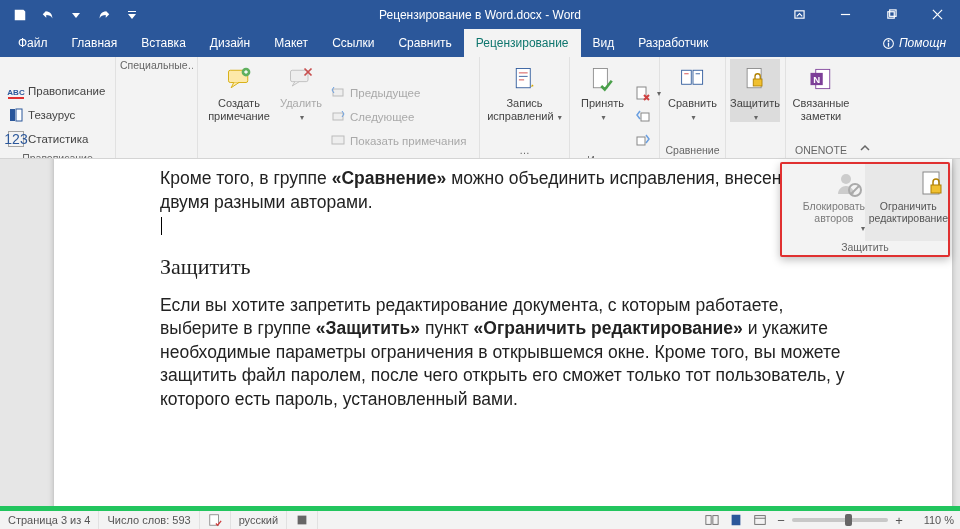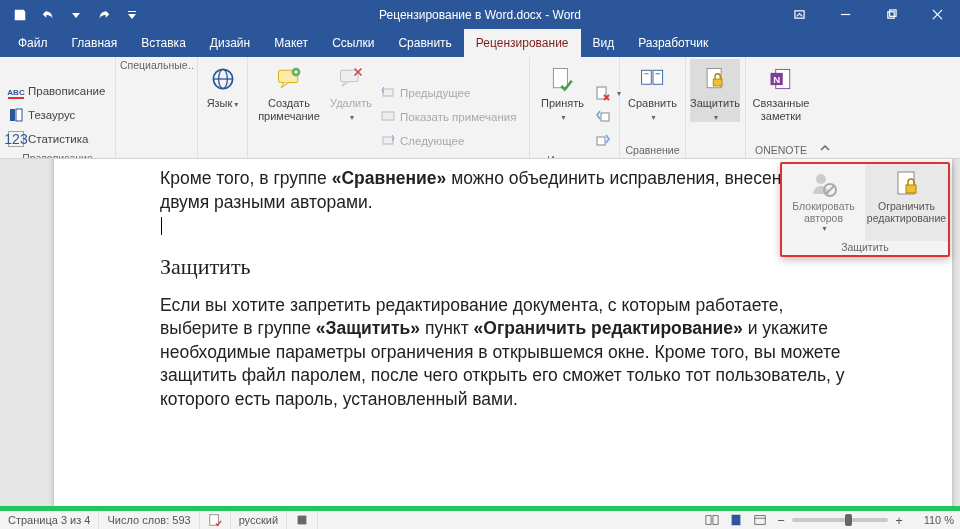--- a/index.html
+++ b/index.html
@@ -12,21 +12,21 @@
   .qa-btn svg { width: 14px; height: 14px; fill: #fff; }
   .qa-btn.tight svg { width: 10px; height: 10px; }
   .title-text { position: absolute; left: 50%; transform: translateX(-50%); font-size: 12px; color: #fff; white-space: nowrap; }
   .win-controls { margin-left: auto; display: flex; }
   .win-btn { width: 46px; height: 29px; display: flex; align-items: center; justify-content: center; cursor: pointer; }
   .win-btn svg { width: 11px; height: 11px; stroke: #fff; fill: none; stroke-width: 1.3; }
 
   
   .menubar { height: 28px; background: #2b579a; display: flex; align-items: stretch; padding-left: 6px; color: #fff; }
   .menu-tab { padding: 0 12px; display: flex; align-items: center; font-size: 12px; cursor: pointer; white-space: nowrap; }
-  .menu-tab.active { background: #f3f3f3; color: #7f1d1d; }
+  .menu-tab.active { background: #f3f3f3; color: #0f766e; }
   .menu-help { margin-left: auto; padding: 0 14px; display: flex; align-items: center; gap: 4px; font-style: italic; }
 
   
   .ribbon { height: 102px; background: #f3f3f3; border-bottom: 1px solid #d4d4d4; display: flex; align-items: stretch; }
   .rib-group { border-right: 1px solid #e1e1e1; display: flex; flex-direction: column; position: relative; padding: 2px 4px 0 4px; }
   .rib-group-body { flex: 1; display: flex; align-items: flex-start; }
   .rib-group-label { text-align: center; font-size: 10.5px; color: #666; padding-bottom: 2px; white-space: nowrap; overflow: hidden; }
   .rib-col { display: flex; flex-direction: column; gap: 2px; padding: 2px 2px; margin-top: 19px; }
   .rib-small { height: 22px; display: flex; align-items: center; gap: 4px; font-size: 11.5px; color: #444; padding: 0 2px; white-space: nowrap; }
   .rib-small.dis { color: #a9a9a9; }
@@ -45,21 +45,21 @@
   .page { position: absolute; left: 54px; right: 8px; top: -6px; bottom: -40px; background: #fff; box-shadow: 0 2px 6px rgba(0,0,0,.25); padding: 14px 88px 0 106px; }
   .body-text { font-size: 17.5px; color: #222; line-height: 1.35; }
   .body-text .para { margin-bottom: 14px; }
   .body-text b { font-weight: 700; }
   .h2 { font-size: 22px; color: #1f1f1f; font-family: Georgia, "Times New Roman", serif; margin: 8px 0 12px 0; }
   .cursor-mark { display:inline-block; width:1px; height:18px; background:#000; vertical-align:text-bottom; margin-left:1px; }
 
   
   .protect-pop { position: absolute; top: 162px; right: 10px; width: 170px; height: 95px; background: #f3f3f3; border: 2px solid #e03030; border-radius: 2px; box-shadow: 0 3px 8px rgba(0,0,0,.25); display: flex; flex-direction: column; z-index: 50; }
   .protect-body { flex: 1; display: flex; }
-  .protect-btn { flex: 1; display: flex; flex-direction: column; align-items: center; justify-content: flex-start; padding-top: 4px; font-size: 10.5px; color: #7a7a7a; text-align: center; line-height:1.15; }
+  .protect-btn { flex: 1; display: flex; flex-direction: column; align-items: flex-end; justify-content: flex-start; padding-top: 4px; font-size: 10.5px; color: #7a7a7a; text-align: center; line-height:1.15; }
   .protect-btn .big-ico { width: 32px; height: 32px; display:flex; align-items:center; justify-content:center; }
   .protect-btn.hl { background: #e8e8e8; color:#555; }
   .protect-foot { text-align: center; font-size: 10.5px; color: #666; padding-bottom: 2px; }
 
   
   .statusbar { position: absolute; bottom: 0; left: 0; right: 0; height: 23px; background: #f3f3f3; border-top: 5px solid #22c55e; display: flex; align-items: center; font-size: 11px; color: #555; }
   .sb-seg { padding: 0 8px; border-right: 1px solid #e1e1e1; height: 100%; display: flex; align-items: center; gap: 4px; }
   .sb-right { margin-left: auto; display: flex; align-items: center; gap: 4px; padding-right: 6px; }
   .sb-ico { width: 20px; height: 20px; display:flex; align-items:center; justify-content:center; cursor:pointer; }
   .sb-ico svg { width:14px; height:14px; fill:#666; }
@@ -134,20 +134,28 @@
   <div class="menu-tab">Файл</div>
   <div class="menu-tab">Главная</div>
   <div class="menu-tab">Вставка</div>
   <div class="menu-tab">Дизайн</div>
   <div class="menu-tab">Макет</div>
   <div class="menu-tab">Ссылки</div>
   <div class="menu-tab">Сравнить</div>
   <div class="menu-tab active">Рецензирование</div>
   <div class="menu-tab">Вид</div>
   <div class="menu-tab">Разработчик</div>
+  <div class="menu-help">
+    <svg width="13" height="13" viewBox="0 0 16 16">
+        <circle cx="8" cy="8" r="6" fill="none" stroke="#fff" stroke-width="1.3"></circle>
+        <circle cx="8" cy="5" r="1.2" fill="#fff"></circle>
+        <rect x="7.2" y="7" width="1.6" height="5" fill="#fff"></rect>
+      </svg>
+    <span>Помощн</span>
+  </div>
 </div>
 
 <div class="ribbon">
 
   <div class="rib-group" style="width:116px">
     <div class="rib-group-body">
       <div class="rib-col">
         <div class="rib-small">
           <div class="ico ico-abc">ABC</div>
           <span>Правописание</span>
@@ -165,35 +173,20 @@
         </div>
       </div>
     </div>
     <div class="rib-group-label">Правописание</div>
   </div>
 
   <div class="rib-group" style="width:82px">
     <div class="rib-group-label">Специальные…</div>
   </div>
 
-  <div class="rib-group" style="width:50px">
-    <div class="rib-group-body">
-      <div class="rib-big narrow">
-        <div class="big-ico">
-          <svg viewBox="0 0 32 32">
-              <circle cx="16" cy="16" r="11" fill="none" stroke="#2b579a" stroke-width="2"></circle>
-              <ellipse cx="16" cy="16" rx="5" ry="11" fill="none" stroke="#2b579a" stroke-width="1.5"></ellipse>
-              <line x1="5" y1="16" x2="27" y2="16" stroke="#2b579a" stroke-width="1.5"></line>
-            </svg>
-        </div>
-        <div class="lbl"><span>Язык</span><span class="dd-caret">▾</span></div>
-      </div>
-    </div>
-    <div class="rib-group-label"> </div>
-  </div>
 
   <div class="rib-group" style="width:282px">
     <div class="rib-group-body">
       <div class="rib-big" style="width:74px">
         <div class="big-ico">
           <svg viewBox="0 0 32 32">
               <rect x="4" y="6" width="22" height="14" rx="2" fill="#fde9a9" stroke="#d4a800"></rect>
               <path d="M10 20l-3 6 9-6" fill="#fde9a9" stroke="#d4a800"></path>
               <circle cx="24" cy="8" r="5" fill="#5fb05f"></circle>
               <path d="M22 8h4M24 6v4" stroke="#fff" stroke-width="1.5"></path>
@@ -216,35 +209,53 @@
       <div class="rib-col" style="padding-top:4px">
         <div class="rib-small dis">
           <svg viewBox="0 0 16 16">
               <rect x="3" y="4" width="10" height="7" fill="#eee" stroke="#bbb"></rect>
               <path d="M4 2l-2 3 2 3" fill="none" stroke="#6a9fe0"></path>
             </svg>
           <span>Предыдущее</span>
         </div>
         <div class="rib-small dis">
           <svg viewBox="0 0 16 16">
-              <rect x="2" y="3" width="12" height="8" fill="#eee" stroke="#bbb"></rect>
-            </svg>
-          <span>Показать примечания</span>
+              <rect x="3" y="4" width="10" height="7" fill="#eee" stroke="#bbb"></rect>
+              <path d="M12 2l2 3-2 3" fill="none" stroke="#6a9fe0"></path>
+            </svg>
+          <span>Следующее</span>
         </div>
         <div class="rib-small dis">
           <svg viewBox="0 0 16 16">
-              <rect x="3" y="4" width="10" height="7" fill="#eee" stroke="#bbb"></rect>
-              <path d="M12 2l2 3-2 3" fill="none" stroke="#6a9fe0"></path>
-            </svg>
-          <span>Следующее</span>
-        </div>
-      </div>
-    </div>
-  </div>
-
+              <rect x="2" y="3" width="12" height="8" fill="#eee" stroke="#bbb"></rect>
+            </svg>
+          <span>Показать примечания</span>
+        </div>
+      </div>
+    </div>
+  </div>
+
+  <div class="rib-group" style="width:90px">
+    <div class="rib-group-body">
+      <div class="rib-big wide">
+        <div class="big-ico">
+          <svg viewBox="0 0 32 32">
+              <rect x="6" y="4" width="16" height="22" fill="#fff" stroke="#2b579a"></rect>
+              <line x1="9" y1="9" x2="19" y2="9" stroke="#d04040"></line>
+              <line x1="9" y1="13" x2="19" y2="13" stroke="#2b579a"></line>
+              <line x1="9" y1="17" x2="15" y2="17" stroke="#d04040"></line>
+              <path d="M20 18l6 6-3 1 1-3z" fill="#d4a800"></path>
+            </svg>
+        </div>
+        <div class="lbl"><span style="white-space:pre-line">Запись
+исправлений</span><span class="dd-caret"> ▾</span></div>
+      </div>
+    </div>
+    <div class="rib-group-label">…</div>
+  </div>
 
   <div class="rib-group" style="width:90px">
     <div class="rib-group-body">
       <div class="rib-big" style="width:60px">
         <div class="big-ico">
           <svg viewBox="0 0 32 32">
               <rect x="5" y="4" width="16" height="22" fill="#fff" stroke="#888"></rect>
               <path d="M14 24l4 4 8-10" fill="none" stroke="#4aa04a" stroke-width="3"></path>
             </svg>
         </div>

